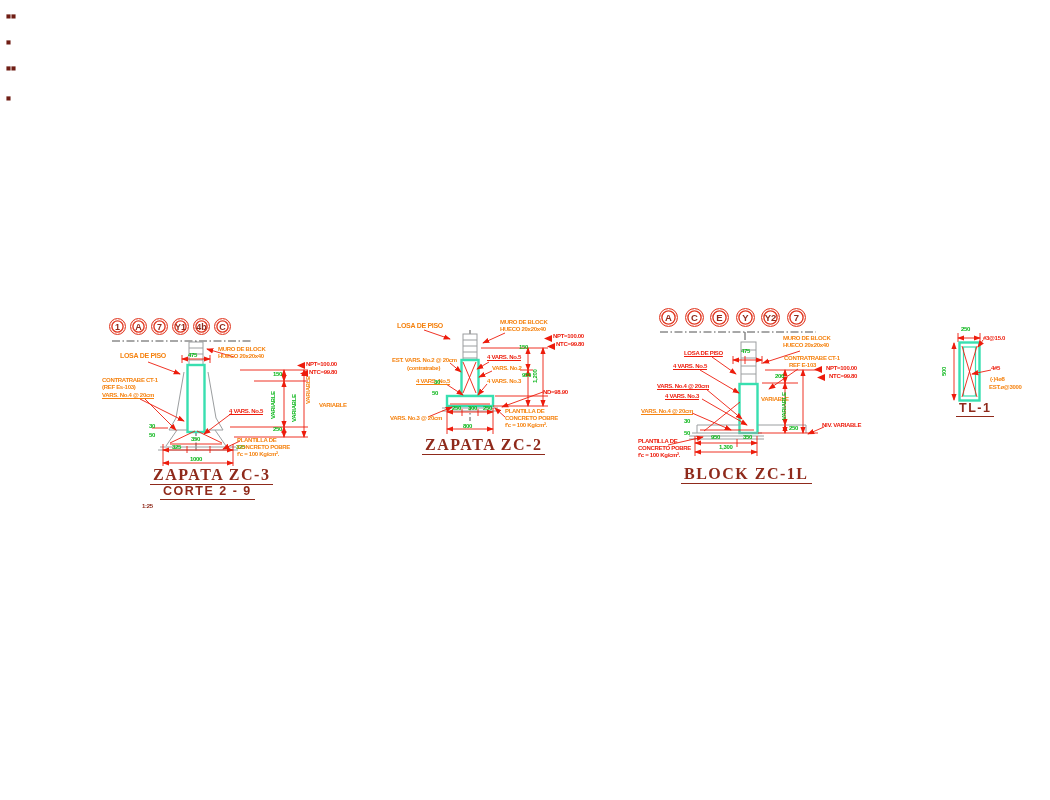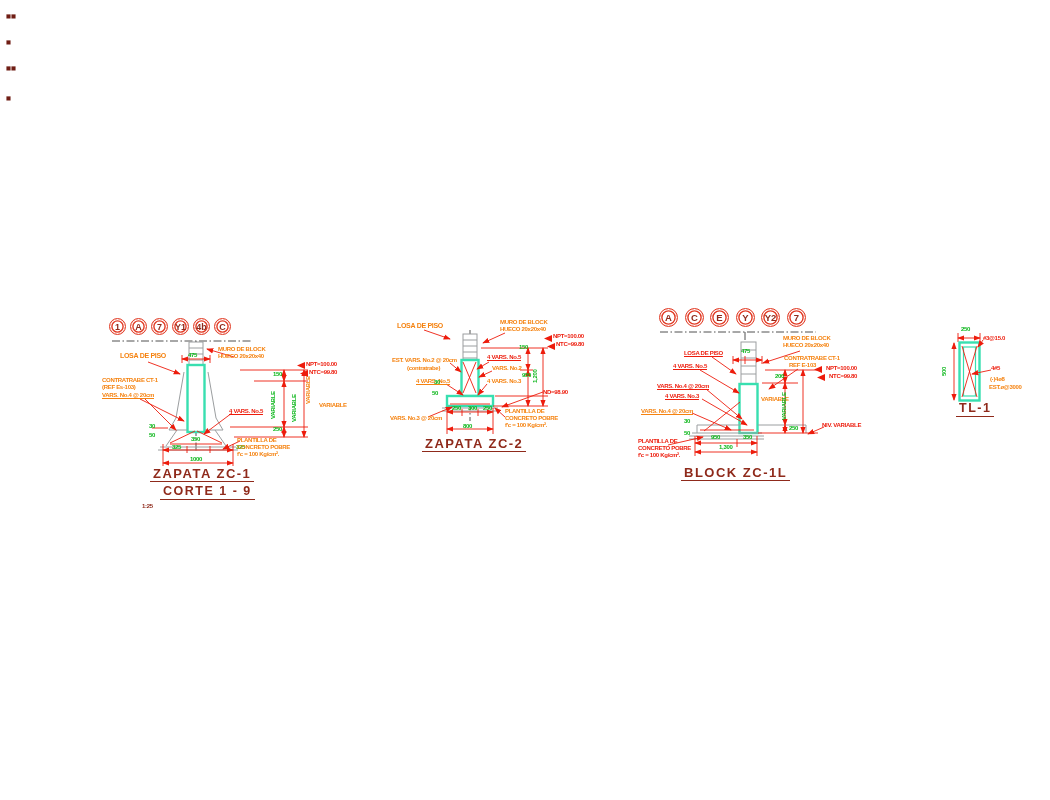--- a/index.html
+++ b/index.html
@@ -8,21 +8,21 @@
   #linework{position:absolute;left:0;top:0;}
   .t{position:absolute;white-space:nowrap;line-height:1;font-weight:bold;font-size:7px;letter-spacing:-0.3px;}
   .s6{font-size:6px;}
   .or{color:#f5820f;}
   .rd{color:#ed1c0c;}
   .gr{color:#0ab619;}
   .dk{color:#8f2a1b;}
   .u{text-decoration:underline;}
   .rot{transform:rotate(-90deg);transform-origin:0 100%;}
   .mk{color:#6f1d14;font-size:6px;letter-spacing:0;}
-  .title{font-size:13px;letter-spacing:1.5px;border-bottom:1.6px solid #8f2a1b;padding:0 3px 1px 3px;}
+  .title{font-size:16px;letter-spacing:1.5px;border-bottom:1.6px solid #8f2a1b;padding:0 3px 1px 3px;font-family:Liberation Serif, serif;}
   .title2{font-size:12.5px;letter-spacing:1.5px;border-bottom:1.6px solid #8f2a1b;padding:0 3px 1px 3px;}
   .bub{position:absolute;border:1.8px solid #e23b25;border-radius:50%;background:#fff;
        color:#8f2a1b;font-weight:bold;display:flex;align-items:center;justify-content:center;
        box-shadow:inset 0 0 0 1.2px #fff, inset 0 0 0 2.6px #e23b25;}
   .b19{width:15px;height:15px;font-size:9px;}
   .b21{width:17px;height:17px;font-size:9.5px;}
 </style>
 </head>
 <body>
 
@@ -172,22 +172,22 @@
   <div class="t gr s6" style="left:190px;top:456px;">1000</div>
   <div class="t or s6" style="left:237px;top:437px;">PLANTILLA DE</div>
   <div class="t or s6" style="left:237px;top:444px;">CONCRETO POBRE</div>
   <div class="t or s6" style="left:237px;top:451px;">f'c = 100 Kg/cm².</div>
   <div class="t gr s6" style="left:273px;top:371px;">150</div>
   <div class="t gr s6 rot" style="left:276px;top:413px;">VARIABLE</div>
   <div class="t gr s6" style="left:273px;top:426px;">250</div>
   <div class="t gr s6 rot" style="left:297px;top:416px;">VARIABLE</div>
   <div class="t or s6 rot" style="left:311px;top:398px;">VARIABLE</div>
   <div class="t or s6" style="left:319px;top:402px;">VARIABLE</div>
-  <div class="t dk title" style="left:150px;top:467px;">ZAPATA ZC-1</div>
-  <div class="t dk title2" style="left:160px;top:485px;">CORTE 1 - 9</div>
+  <div class="t dk title" style="left:150px;top:467px;">ZAPATA ZC-3</div>
+  <div class="t dk title2" style="left:160px;top:485px;">CORTE 2 - 9</div>
   <div class="t dk s6" style="left:142px;top:503px;">1:25</div>
 
   <div class="t or" style="left:397px;top:322px;">LOSA DE PISO</div>
   <div class="t or s6" style="left:500px;top:319px;">MURO DE BLOCK</div>
   <div class="t or s6" style="left:500px;top:326px;">HUECO 20x20x40</div>
   <div class="t or s6" style="left:392px;top:357px;">EST. VARS. No.2 @ 20cm</div>
   <div class="t or s6" style="left:407px;top:365px;">(contratrabe)</div>
   <div class="t rd s6 u" style="left:487px;top:354px;">4 VARS. No.5</div>
   <div class="t or s6" style="left:492px;top:365px;">VARS. No.2</div>
   <div class="t or s6 u" style="left:416px;top:378px;">4 VARS. No.5</div>

